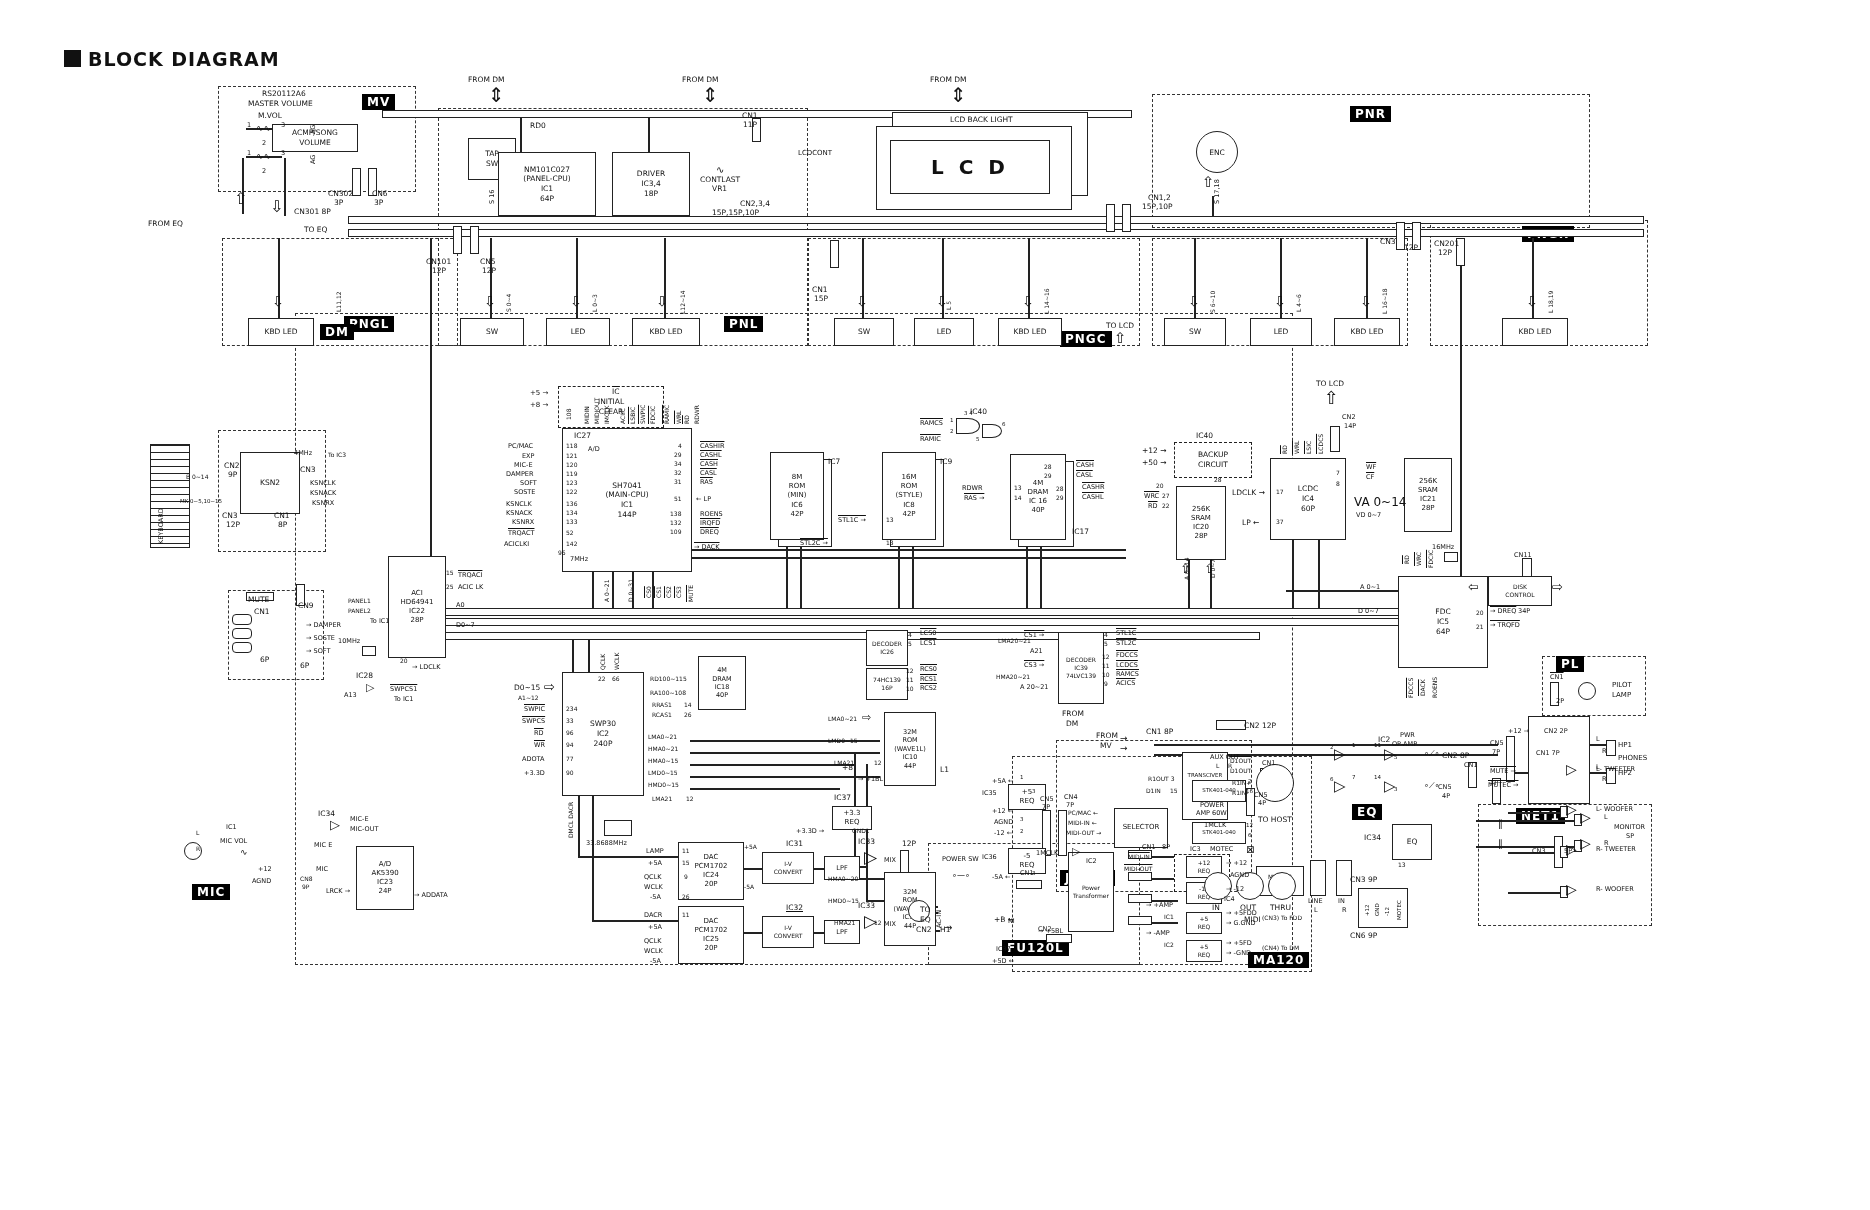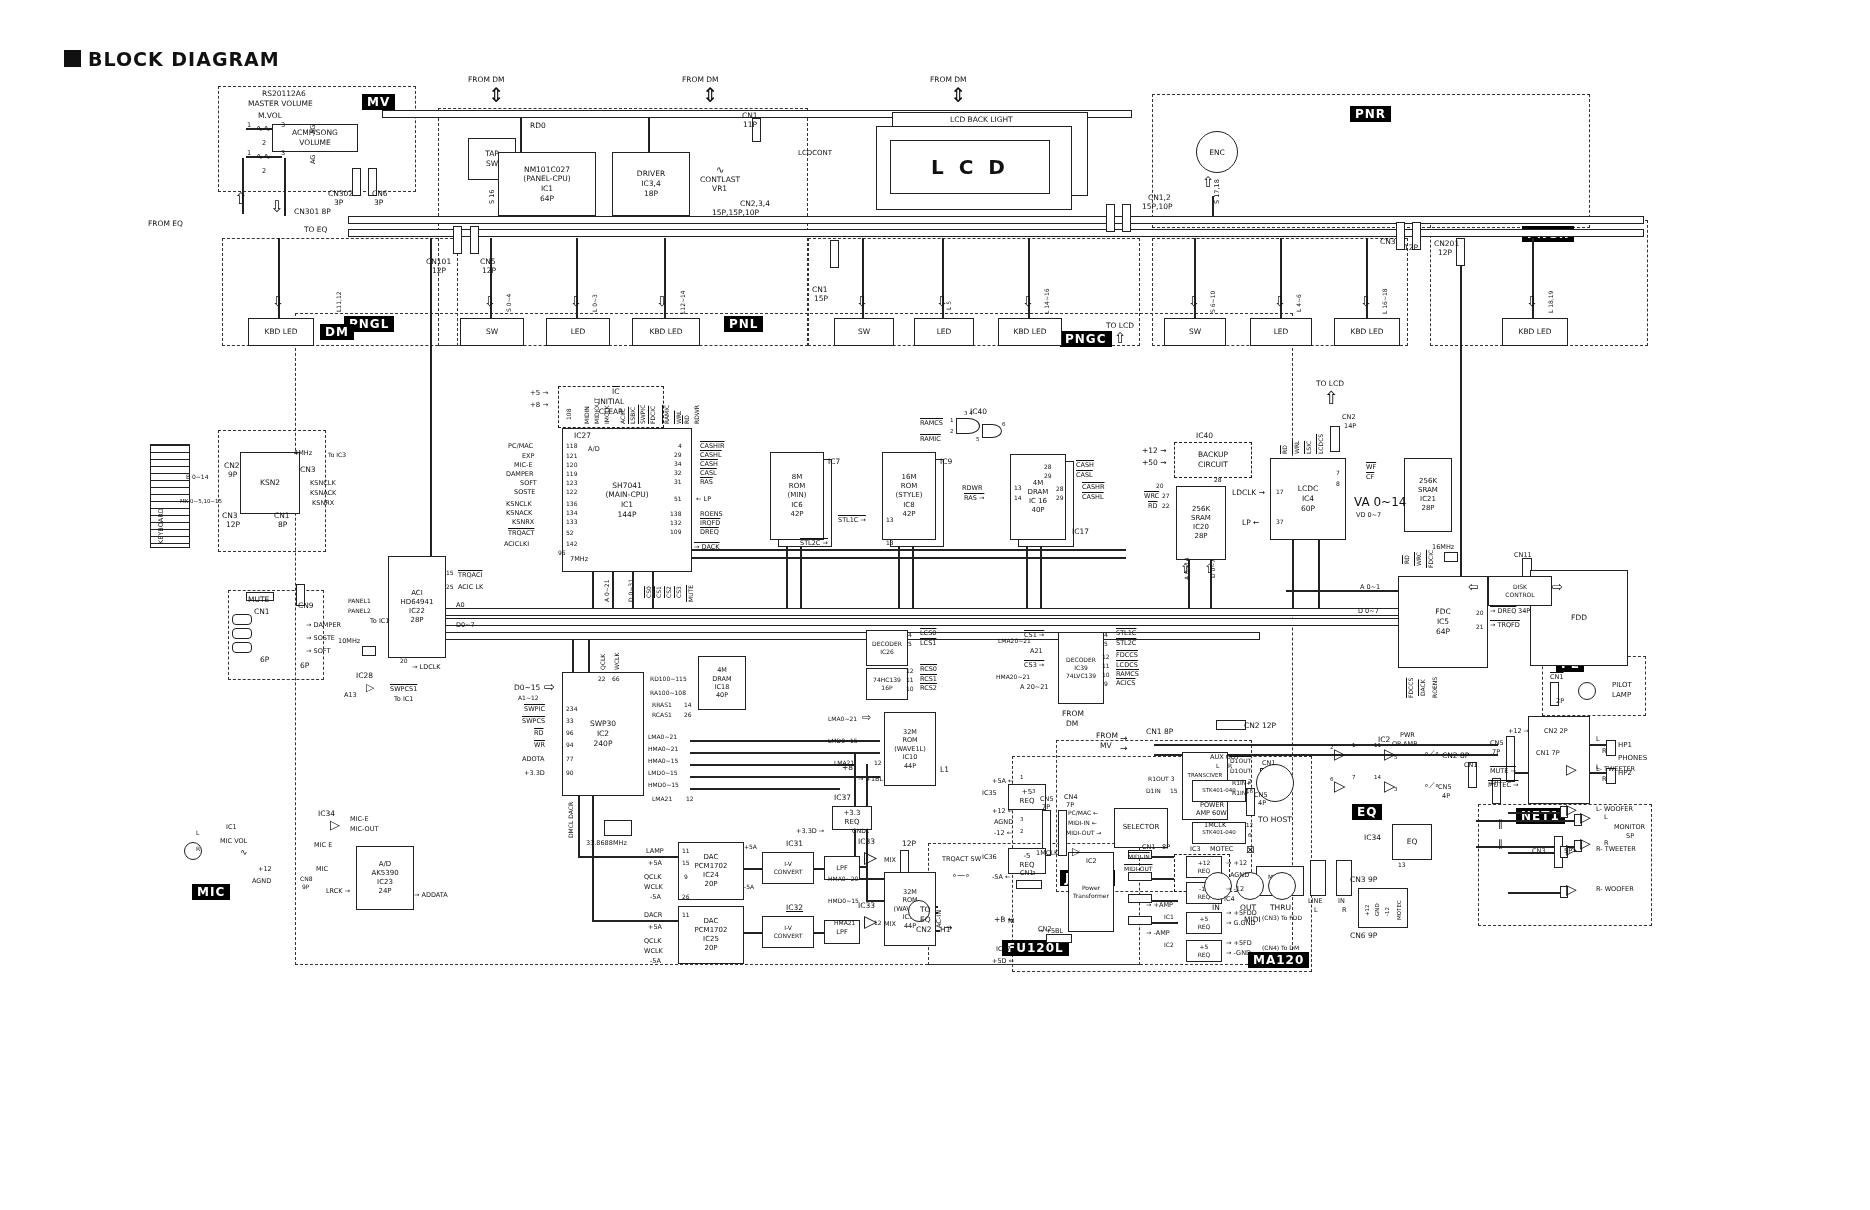--- a/index.html
+++ b/index.html
@@ -282,23 +282,20 @@
     <div class="blk" style="left: 1404px; top: 458px; width: 46px; height: 72px; font-size: 7px;">
       <span>256K</span>
       <span>SRAM</span>
       <span>IC21</span>
       <span>28P</span>
     </div>
     <div class="blk" style="left: 1398px; top: 576px; width: 88px; height: 90px;">
       <span>FDC</span>
       <span>IC5</span>
       <span>64P</span>
-    </div>
-    <div class="blk" style="left: 1530px; top: 570px; width: 96px; height: 94px;">
-      <span>FDD</span>
     </div>
     <div class="blk" style="left: 240px; top: 452px; width: 58px; height: 60px;">
       <span>KSN2</span>
     </div>
     <div class="blk" style="left: 388px; top: 556px; width: 56px; height: 100px; font-size: 7px;">
       <span>ACI</span>
       <span>HD64941</span>
       <span>IC22</span>
       <span>28P</span>
     </div>
@@ -973,21 +970,21 @@
     <div class="lbl" style="left: 1146px; top: 902px; font-size: 6.5px;">→ +AMP</div>
     <div class="lbl" style="left: 1164px; top: 914px; font-size: 6px;">IC1</div>
     <div class="lbl" style="left: 1226px; top: 910px; font-size: 6.5px;">→ +5FDD</div>
     <div class="lbl" style="left: 1226px; top: 920px; font-size: 6.5px;">→ G.GND</div>
     <div class="lbl" style="left: 1262px; top: 915px; font-size: 6px;">(CN3) To FDD</div>
     <div class="lbl" style="left: 1146px; top: 930px; font-size: 6.5px;">→ -AMP</div>
     <div class="lbl" style="left: 1164px; top: 942px; font-size: 6px;">IC2</div>
     <div class="lbl" style="left: 1226px; top: 940px; font-size: 6.5px;">→ +5FD</div>
     <div class="lbl" style="left: 1226px; top: 950px; font-size: 6.5px;">→ -GND</div>
     <div class="lbl" style="left: 1262px; top: 945px; font-size: 6px;">(CN4) To DM</div>
-    <div class="lbl" style="left: 942px; top: 856px; font-size: 6.5px;">TRQACT SW</div>
+    <div class="lbl" style="left: 942px; top: 856px; font-size: 6.5px;">POWER SW</div>
     <div class="lbl" style="left: 952px; top: 872px; font-size: 8px;">∘—∘</div>
     <div class="lbl" style="left: 1020px; top: 870px; font-size: 6.5px;">CN1</div>
     <div class="lbl" style="left: 1008px; top: 918px; font-size: 6.5px;">NI</div>
     <div class="lbl" style="left: 1038px; top: 926px; font-size: 6.5px;">CN2</div>
     <div class="lbl r90" style="left: 936px; top: 928px; font-size: 6.5px;">AC-IN</div>
     <div class="lbl" style="left: 1142px; top: 844px; font-size: 6.5px;">CN1</div>
     <div class="lbl" style="left: 1162px; top: 844px; font-size: 6.5px;">8P</div>
     <div class="badge" style="left: 362px; top: 94px;">MV</div>
     <div class="badge" style="left: 724px; top: 316px;">PNL</div>
     <div class="badge" style="left: 344px; top: 316px;">PNGL</div>

